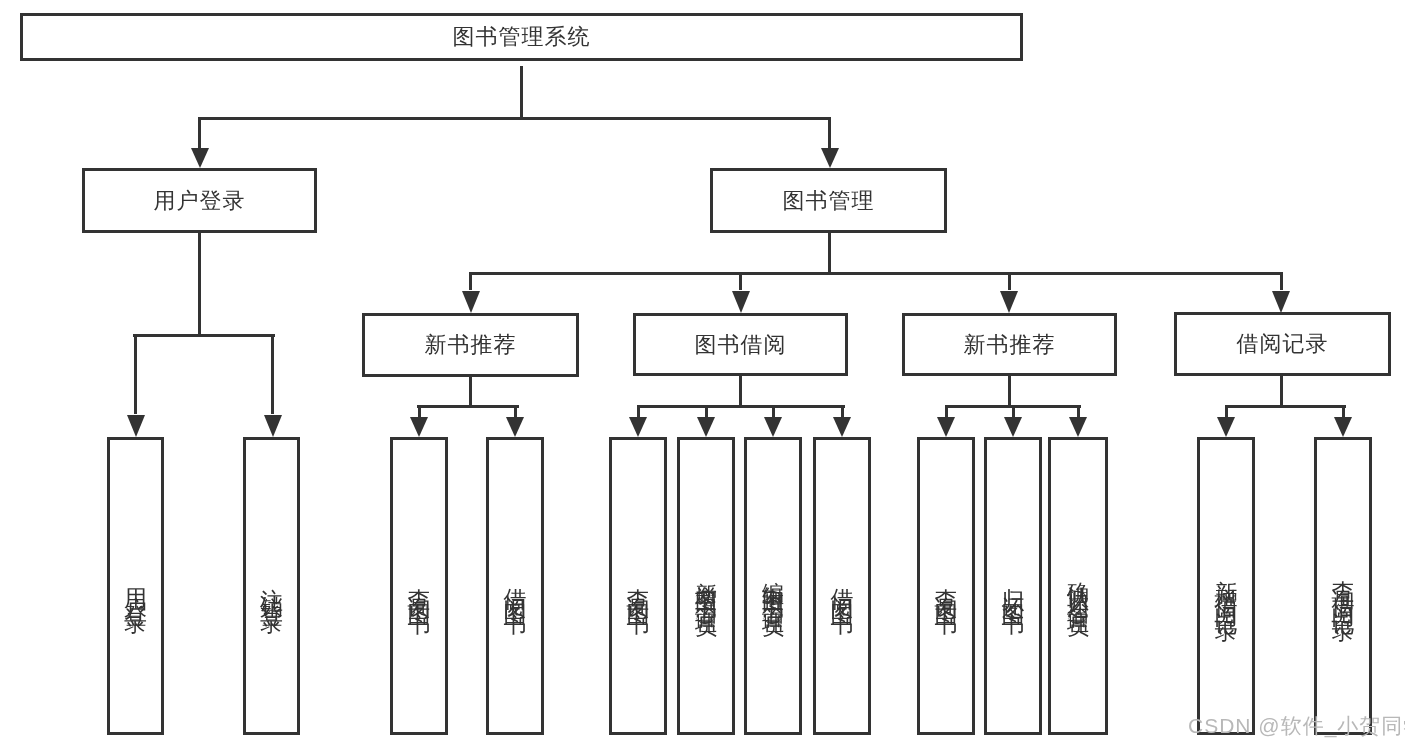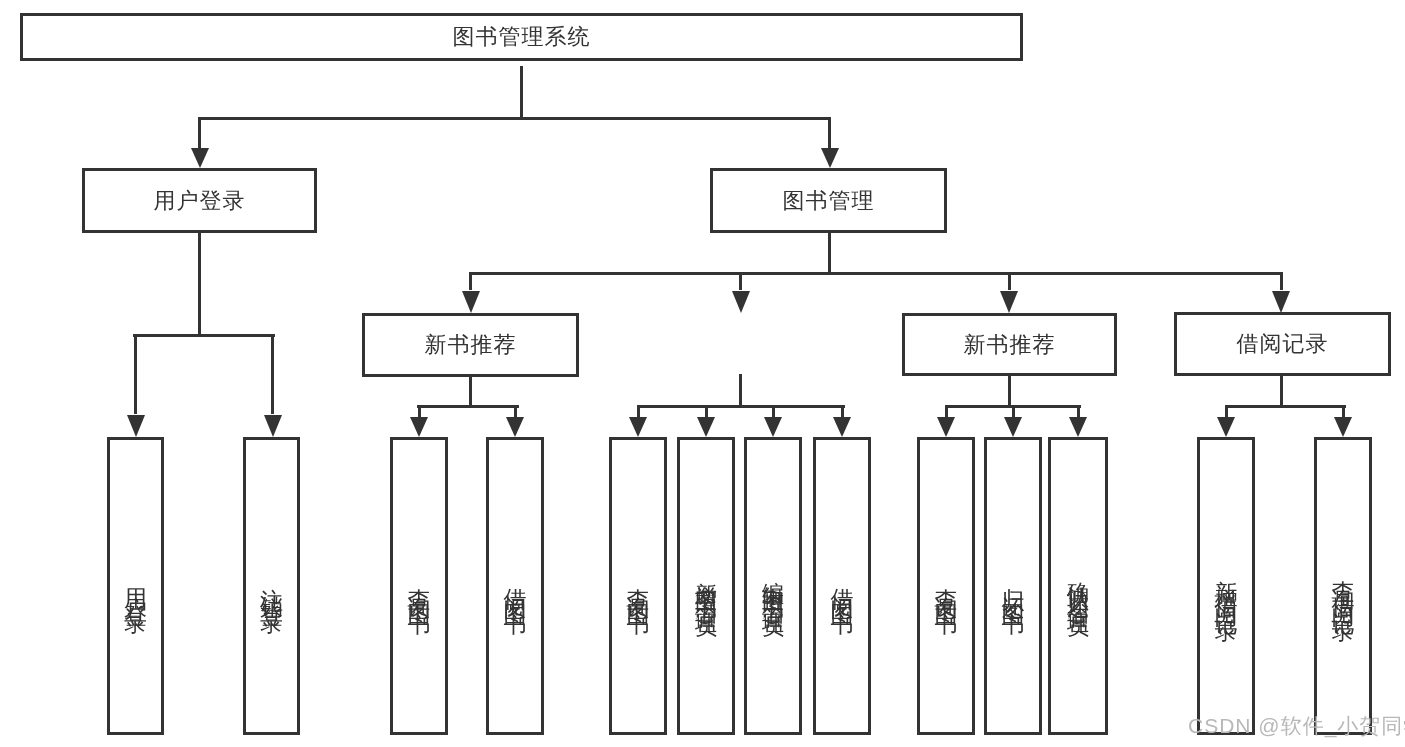--- a/index.html
+++ b/index.html
@@ -82,20 +82,21 @@
 <body>
 
 <div class="canvas">
 
   <div class="hbox" style="left:20px; top:13px; width:1003px; height:48px;">图书管理系统</div>
 
   <div class="hbox" style="left:82px; top:168px; width:235px; height:65px;">用户登录</div>
   <div class="hbox" style="left:710px; top:168px; width:237px; height:65px;">图书管理</div>
 
   <div class="hbox" style="left:362px; top:313px; width:217px; height:64px;">新书推荐</div>
+  <div class="hbox" style="left:633px; top:313px; width:215px; height:63px;">图书借阅</div>
   <div class="hbox" style="left:902px; top:313px; width:215px; height:63px;">新书推荐</div>
   <div class="hbox" style="left:1174px; top:312px; width:217px; height:64px;">借阅记录</div>
 
   <div class="vbox" style="left:107px; width:57px;">
     <span class="vtext">用户登录</span>
   </div>
   <div class="vbox" style="left:243px; width:57px;">
     <span class="vtext">注销登录</span>
   </div>
 

